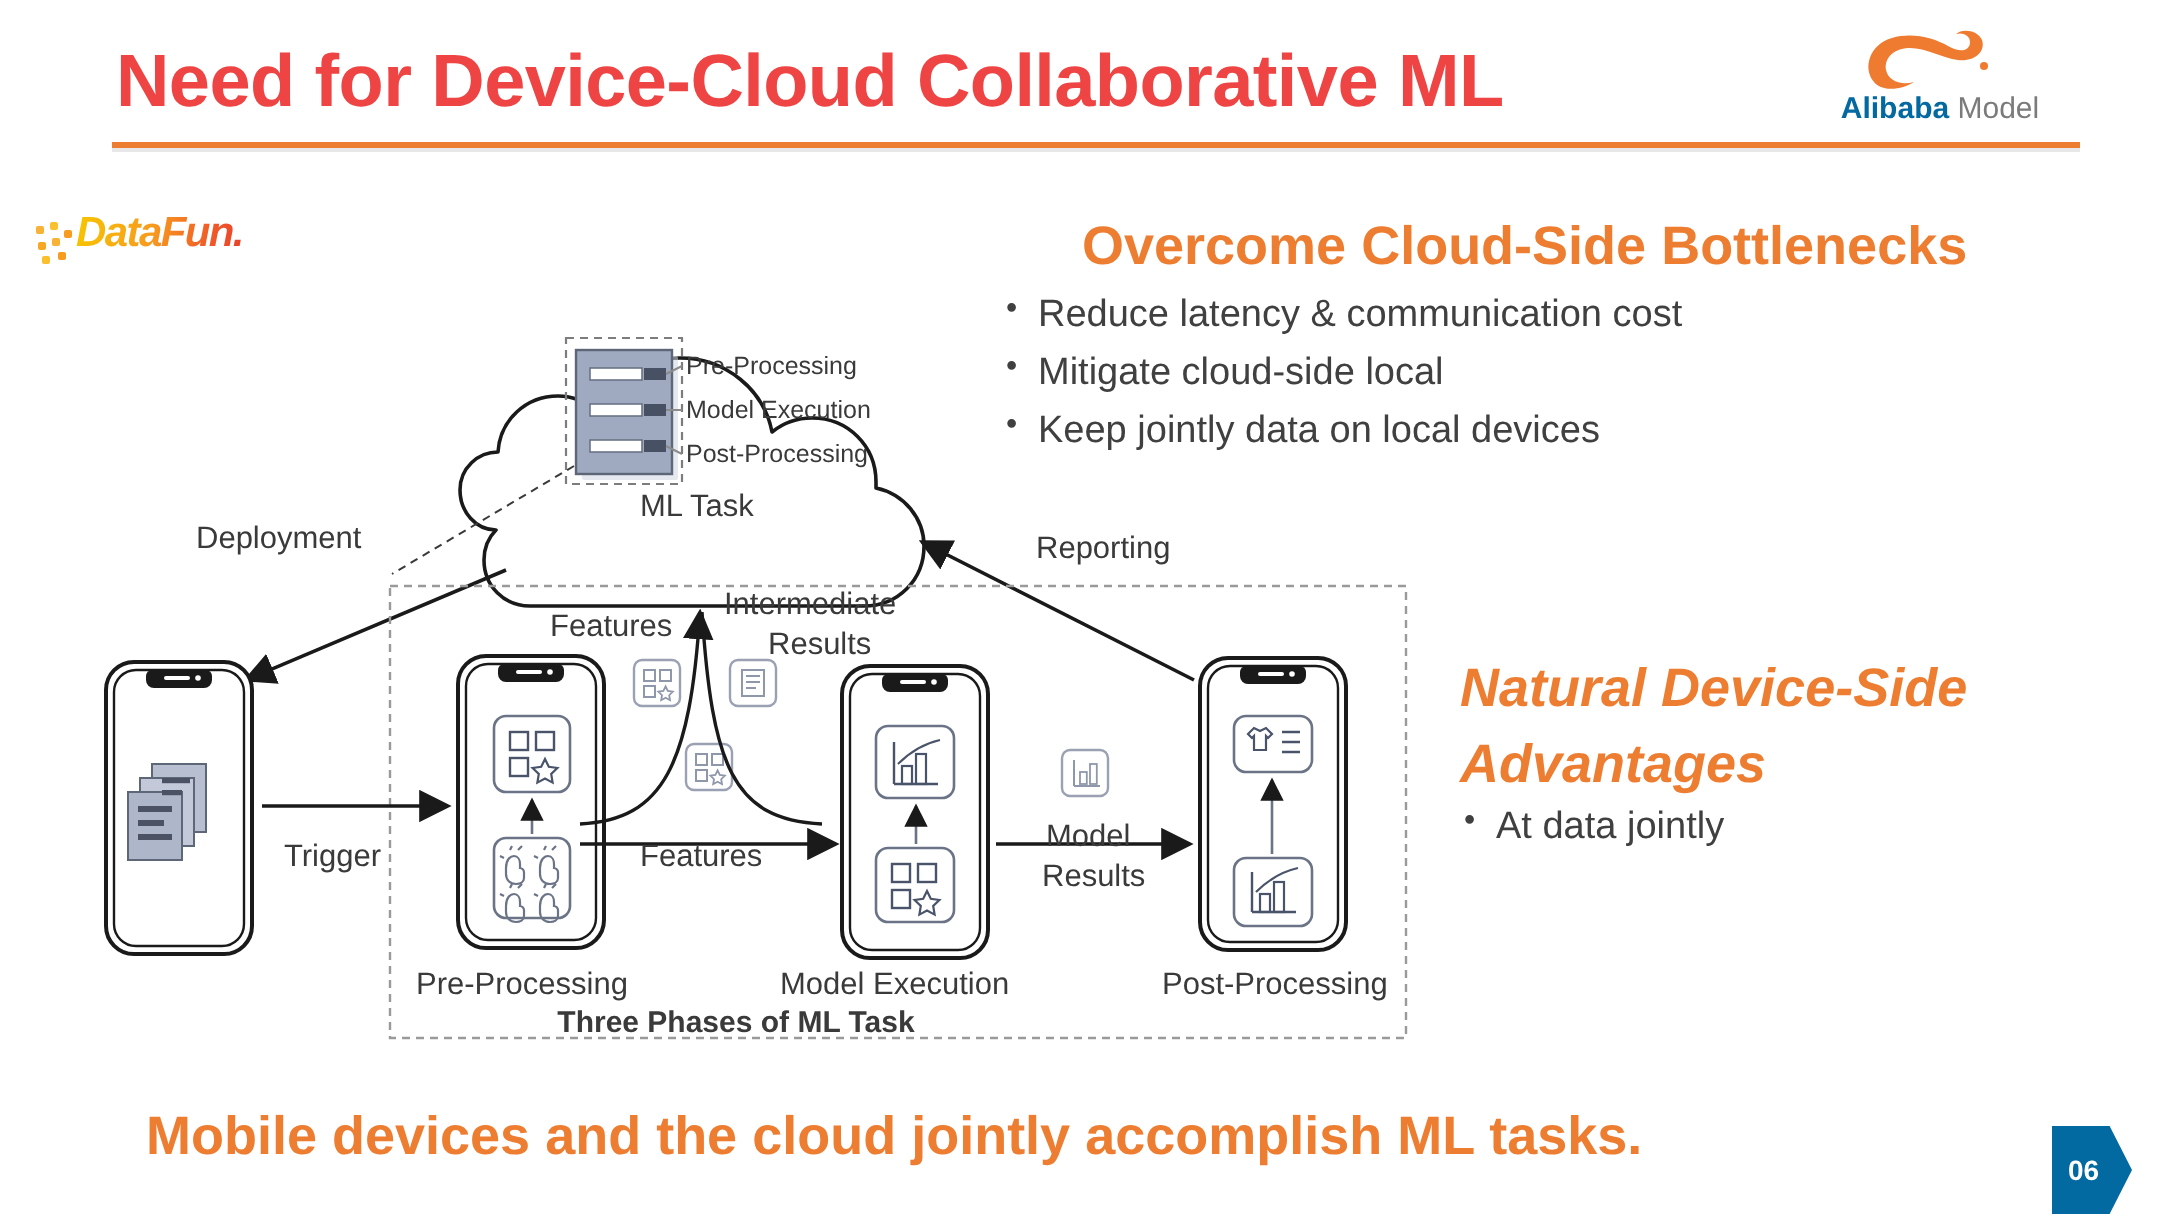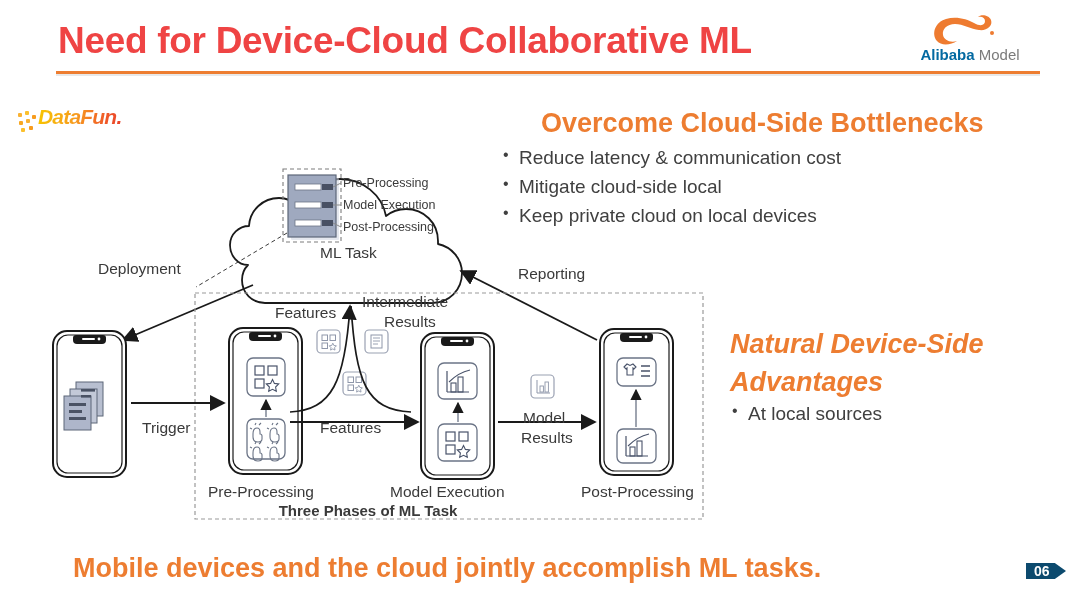--- a/index.html
+++ b/index.html
@@ -54,22 +54,22 @@
   .b2{left:730px;top:400px;}
   .bullets div{white-space:nowrap;padding-left:18px;position:relative;}
   .bullets div:before{content:"\2022";position:absolute;left:2px;top:-1px;font-size:16px;color:#404040;}
 
   
   .caption{
     position:absolute;left:73px;top:553px;
     font-size:27px;font-weight:bold;color:#ED7D31;white-space:nowrap;
   }
   .pagenum{
-    position:absolute;left:1026px;top:563px;width:40px;height:16px;
-    background:#0c4a6e;color:#fff;font-size:14px;font-weight:bold;
+    position:absolute;left:1026px;top:563px;width:40px;height:44px;
+    background:#0369a1;color:#fff;font-size:14px;font-weight:bold;
     display:flex;align-items:center;justify-content:flex-start;
     padding-left:8px;box-sizing:border-box;
     clip-path:polygon(0 0, 72% 0, 100% 50%, 72% 100%, 0 100%);
   }
 
   
   .diagram{position:absolute;left:0;top:90px;width:740px;height:450px;}
   .dlabel{font-family:"Liberation Sans",sans-serif;fill:#3a3a3a;}
 </style>
 </head>
@@ -100,26 +100,26 @@
       <i style="left:3px;top:17px;background:#FBC02D"></i>
       <i style="left:11px;top:15px;background:#F79C1E"></i>
     </div>
     <div class="df-text">DataFun.</div>
   </div>
 
   <div class="rh rh1">Overcome Cloud-Side Bottlenecks</div>
   <div class="bullets b1">
     <div>Reduce latency &amp; communication cost</div>
     <div>Mitigate cloud-side local</div>
-    <div>Keep private cloud on local devices</div>
+    <div>Keep jointly data on local devices</div>
   </div>
 
   <div class="rh rh2">Natural Device-Side Advantages</div>
   <div class="bullets b2">
-    <div>At local sources</div>
+    <div>At data jointly</div>
   </div>
 
   <svg class="diagram" viewBox="0 0 740 450">
     <defs>
       <marker id="arr" markerWidth="9" markerHeight="9" refX="8" refY="4.5" orient="auto">
         <path d="M0,0 L9,4.5 L0,9 z" fill="#1a1a1a"></path>
       </marker>
       <linearGradient id="shadowg" x1="0" y1="0" x2="1" y2="1">
         <stop offset="0%" stop-color="#c8cedd"></stop>
           <stop offset="100%" stop-color="#b8c0d2"></stop>

